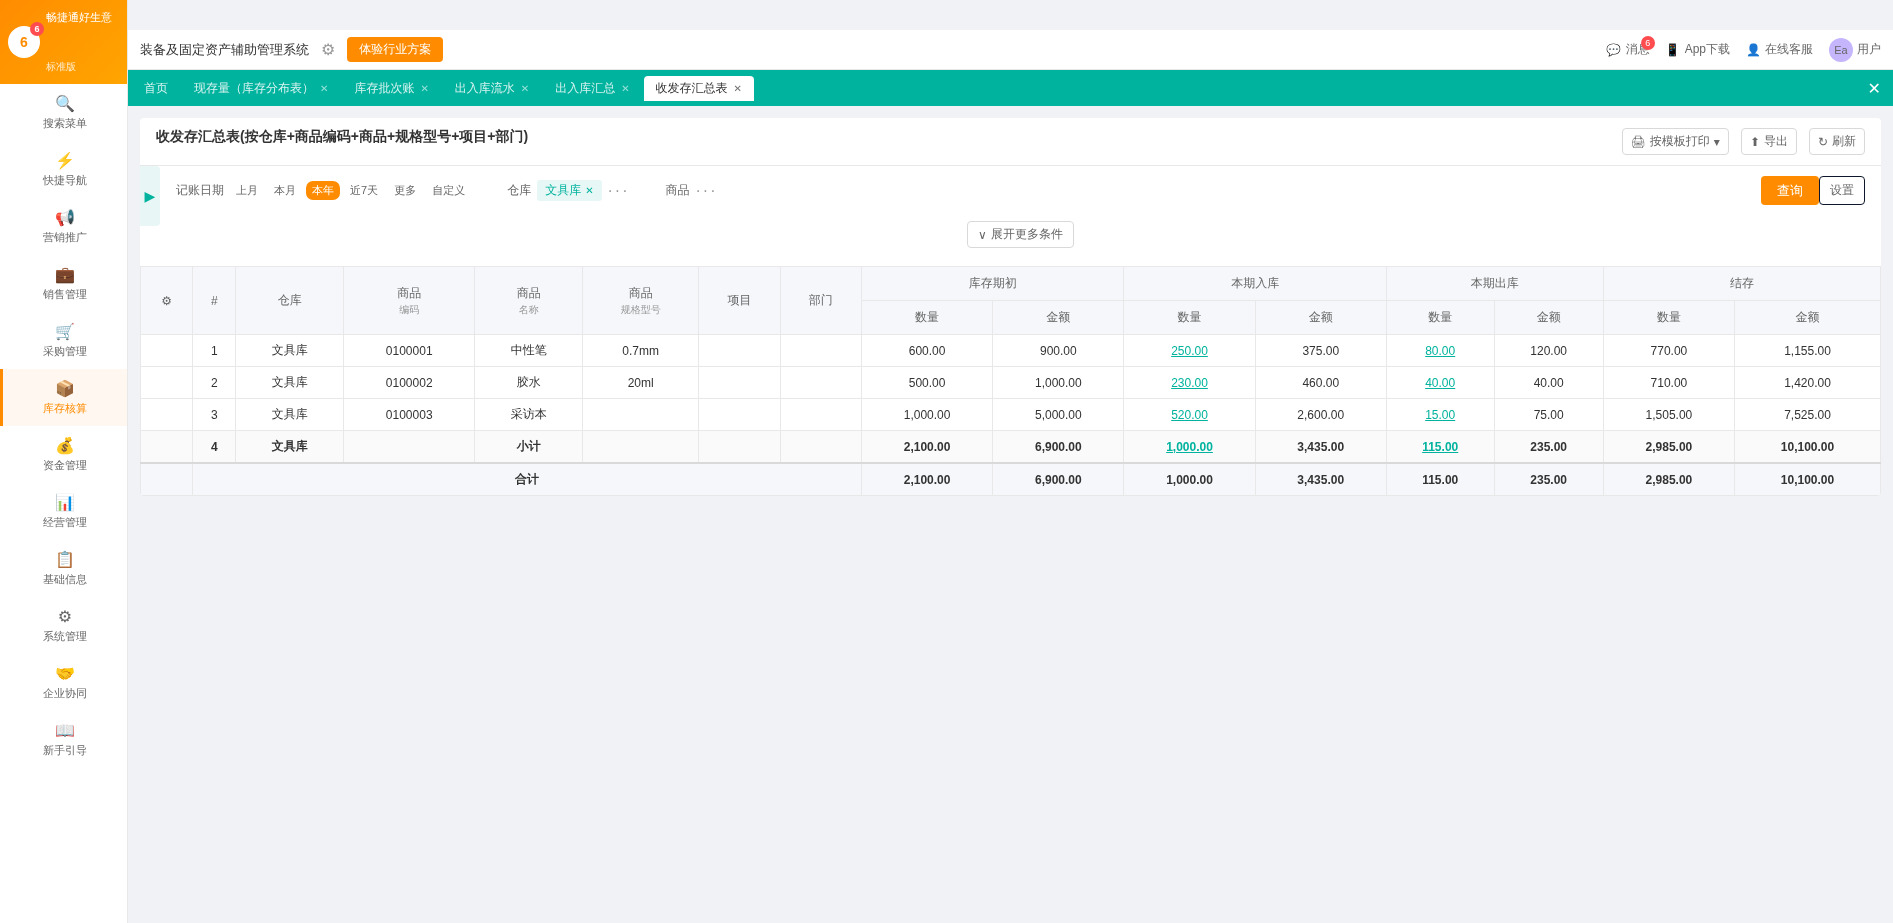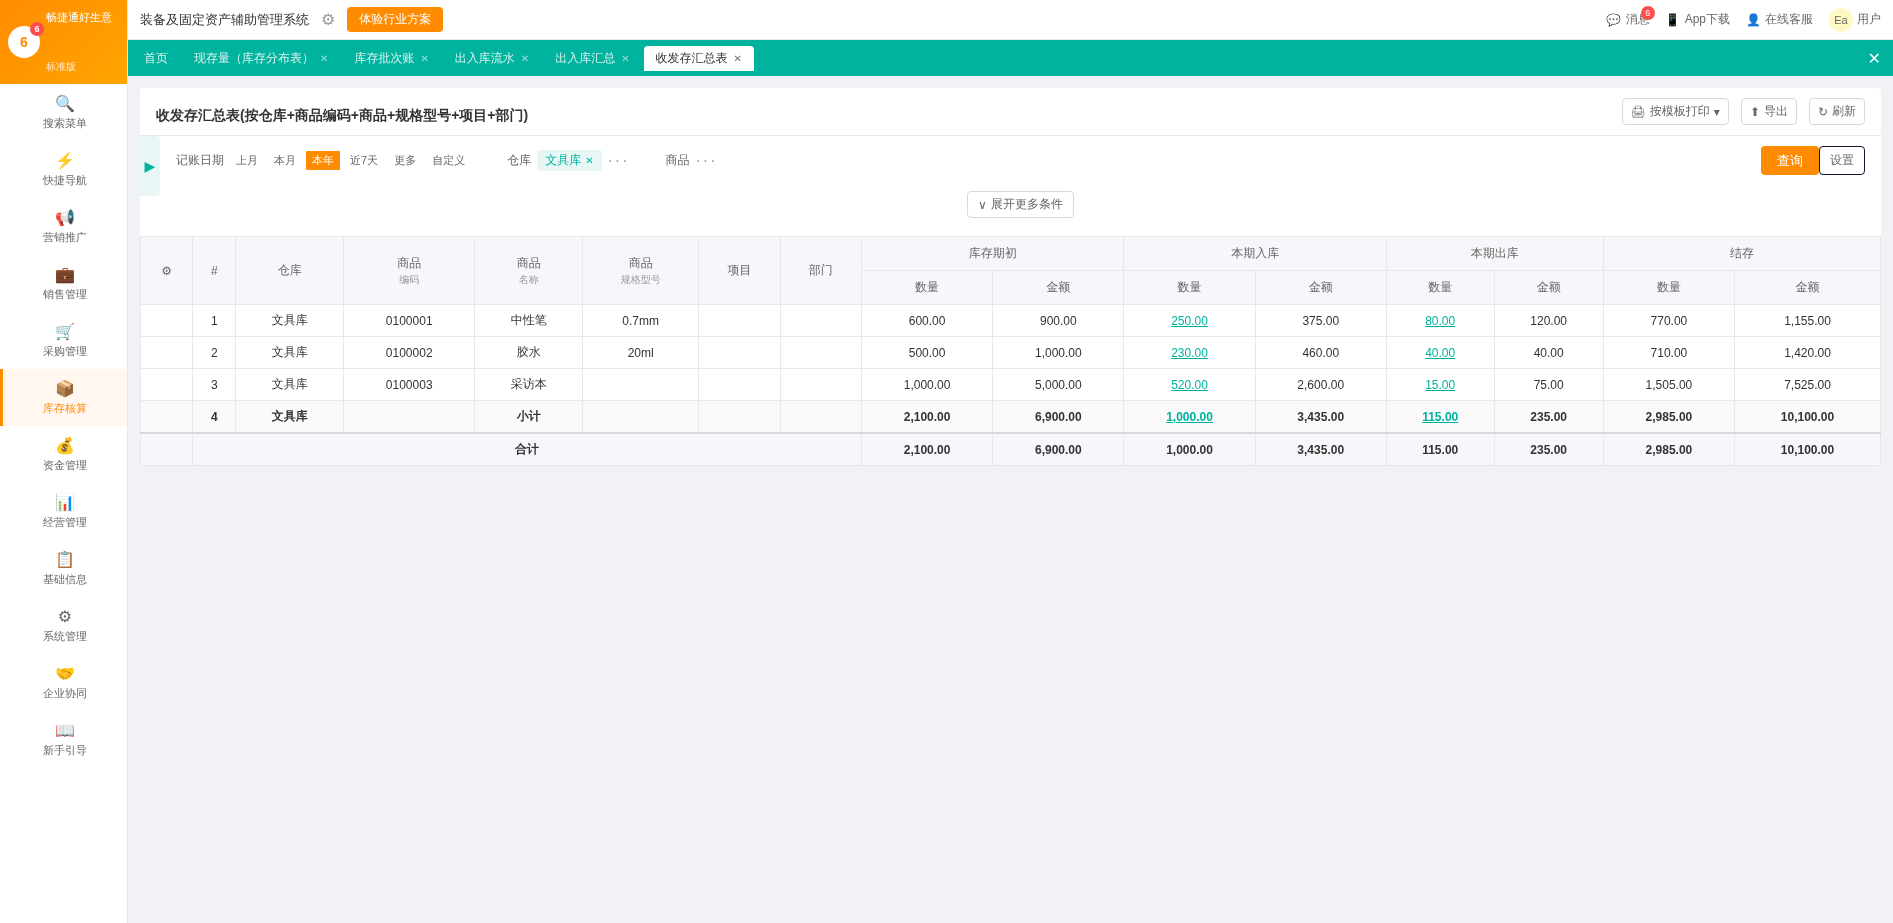--- a/index.html
+++ b/index.html
@@ -11,53 +11,53 @@
     .sidebar-logo-icon { width: 32px; height: 32px; background: #fff; border-radius: 50%; display: flex; align-items: center; justify-content: center; color: #ff8c00; font-weight: bold; font-size: 14px; position: relative; }
     .sidebar-logo-badge { position: absolute; top: -4px; right: -4px; background: #ff4d4f; color: #fff; border-radius: 50%; width: 14px; height: 14px; font-size: 9px; display: flex; align-items: center; justify-content: center; }
     .sidebar-logo-text { color: #fff; font-size: 11px; line-height: 1.3; }
     .sidebar-logo-sub { color: rgba(255,255,255,0.8); font-size: 10px; margin-top: 36px; }
     .sidebar-nav { flex: 1; overflow-y: auto; }
     .sidebar-item { display: flex; flex-direction: column; align-items: center; padding: 10px 8px; cursor: pointer; color: #666; font-size: 11px; gap: 3px; border-left: 3px solid transparent; }
     .sidebar-item.active { background: #fff7f0; color: #ff8c00; border-left-color: #ff8c00; }
     .sidebar-item-icon { font-size: 16px; }
 
     
-    .main { flex: 1; display: flex; flex-direction: column; overflow: hidden; }
+    .main { flex: 1; display: flex; flex-direction: column; overflow: hidden; margin-top: 30px; }
 
     
     .topbar { height: 40px; background: #fff; border-bottom: 1px solid #e8e8e8; display: flex; align-items: center; padding: 0 12px; gap: 12px; }
     .topbar-title-text { color: #333; font-size: 13px; }
     .topbar-settings-icon { color: #999; cursor: pointer; font-size: 16px; }
     .topbar-trial-btn { background: #ff8c00; color: #fff; border: none; padding: 4px 12px; border-radius: 4px; cursor: pointer; font-size: 12px; }
     .topbar-right { margin-left: auto; display: flex; align-items: center; gap: 16px; }
     .topbar-right-item { display: flex; align-items: center; gap: 4px; color: #666; cursor: pointer; font-size: 12px; position: relative; }
     .topbar-badge { background: #ff4d4f; color: #fff; border-radius: 50%; width: 14px; height: 14px; font-size: 9px; display: flex; align-items: center; justify-content: center; position: absolute; top: -5px; right: -5px; }
-    .user-avatar { width: 24px; height: 24px; background: #fef9c3; border-radius: 50%; display: flex; align-items: center; justify-content: center; font-size: 11px; color: #666; }
+    .user-avatar { width: 24px; height: 24px; background: #c4b5fd; border-radius: 50%; display: flex; align-items: center; justify-content: center; font-size: 11px; color: #666; }
 
     
     .tabbar { height: 36px; background: #00b39e; display: flex; align-items: center; padding: 0 4px; gap: 2px; overflow-x: auto; }
     .tab { display: flex; align-items: center; padding: 4px 12px; border-radius: 4px 4px 0 0; cursor: pointer; font-size: 12px; color: rgba(255,255,255,0.85); gap: 6px; white-space: nowrap; }
     .tab.active { background: #fff; color: #333; }
     .tab-close { font-size: 10px; opacity: 0.7; }
     .tabbar-close-all { margin-left: auto; color: #fff; cursor: pointer; font-size: 16px; padding: 0 8px; }
 
     
     .content { flex: 1; overflow-y: auto; background: #f0f2f5; padding: 12px; }
 
     
-    .page-header { background: #fff; padding: 10px 16px; border-radius: 4px 4px 0 0; display: flex; align-items: flex-end; justify-content: space-between; border-bottom: 1px solid #e8e8e8; }
+    .page-header { background: #fff; padding: 10px 16px; border-radius: 4px 4px 0 0; display: flex; align-items: flex-start; justify-content: space-between; border-bottom: 1px solid #e8e8e8; }
     .page-title { font-size: 14px; font-weight: bold; color: #333; }
     .page-actions { display: flex; align-items: center; gap: 12px; }
     .page-action-btn { display: flex; align-items: center; gap: 4px; color: #666; cursor: pointer; font-size: 12px; padding: 4px 8px; border: 1px solid #d9d9d9; border-radius: 4px; background: #fff; }
     .filter-row { display: flex; align-items: center; gap: 12px; }
     .filter-item { display: flex; align-items: center; gap: 6px; font-size: 12px; color: #666; }
     .filter-label { color: #666; white-space: nowrap; }
     .date-options { display: flex; align-items: center; gap: 4px; }
     .date-btn { padding: 2px 6px; border-radius: 3px; cursor: pointer; color: #666; font-size: 11px; }
-    .date-btn.active { background: #ff8c00; color: #fff; border-radius: 1px; }
+    .date-btn.active { background: #ff8c00; color: #fff; border-radius: 7px; }
     .warehouse-tag { display: flex; align-items: center; gap: 4px; background: #e6f7f5; color: #00b39e; padding: 2px 8px; border-radius: 3px; font-size: 12px; }
     .warehouse-tag-close { cursor: pointer; color: #00b39e; font-size: 10px; }
     .filter-ellipsis { color: #999; cursor: pointer; font-size: 16px; letter-spacing: 2px; }
     .expand-btn { display: flex; align-items: center; gap: 4px; color: #666; cursor: pointer; font-size: 12px; border: 1px solid #d9d9d9; padding: 4px 10px; border-radius: 4px; background: #fff; margin: 8px auto; width: fit-content; }
     .query-btn { background: #ff8c00; color: #fff; border: none; padding: 5px 16px; border-radius: 4px; cursor: pointer; font-size: 13px; }
     .settings-btn { color: #666; border: 1px solid #0f172a; padding: 5px 10px; border-radius: 4px; cursor: pointer; font-size: 12px; background: #fff; }
 
     
     .table-container { background: #fff; border-radius: 0 0 4px 4px; overflow: auto; }
     table { width: 100%; border-collapse: collapse; font-size: 12px; }

